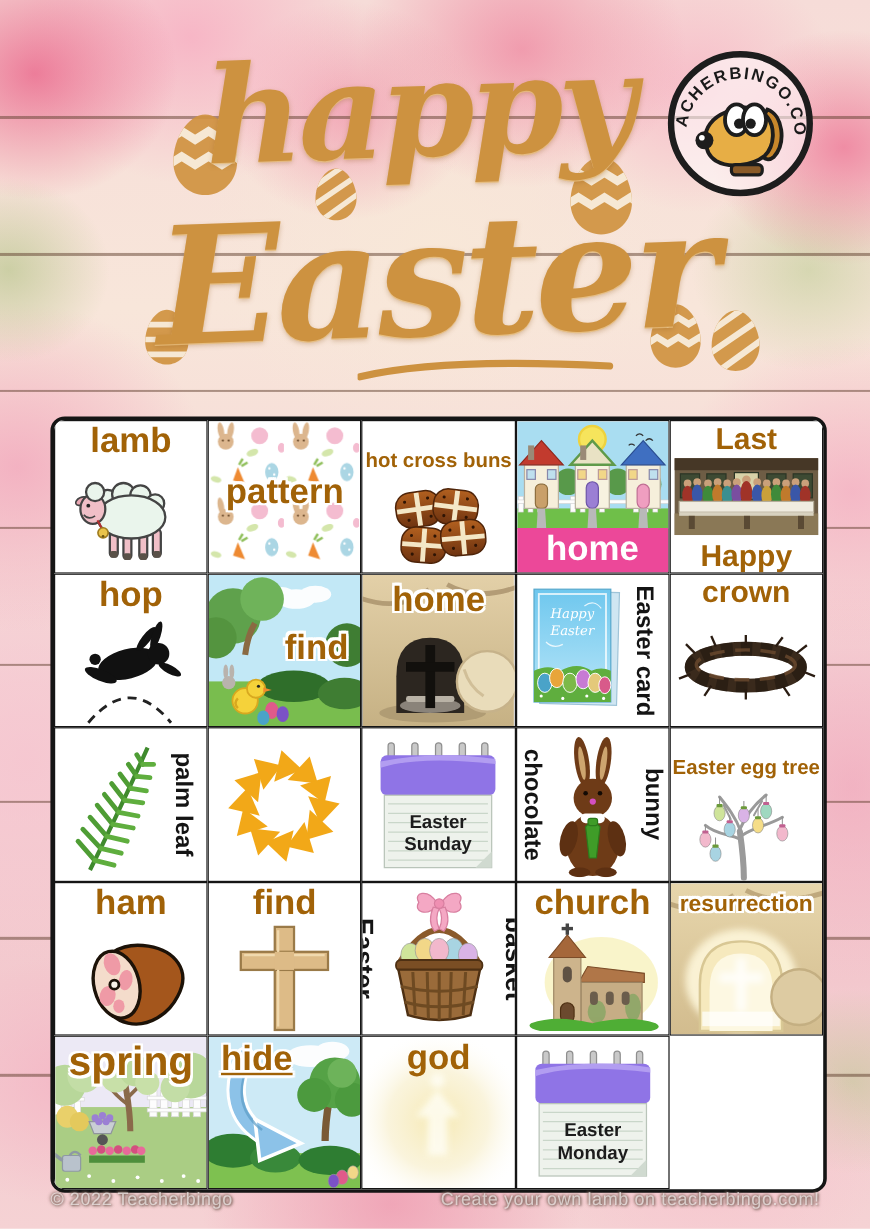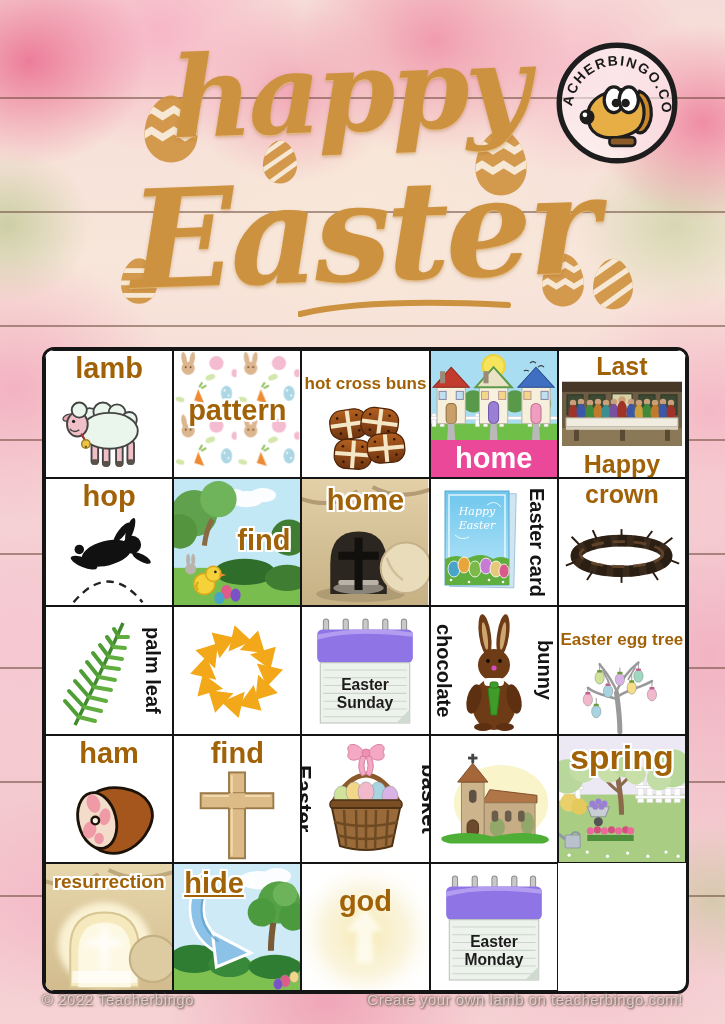--- a/index.html
+++ b/index.html
@@ -690,20 +690,21 @@
             <line x1="58" y1="72" x2="57" y2="111"></line>
             <line x1="70" y1="72" x2="68" y2="108"></line>
           <path d="M16,84 Q48,92 80,84"></path>
             <path d="M19,97 Q48,105 77,97"></path>
         </g>
       </svg>
       <div class="vw">basket</div>
     </div>
 
     <div class="cell">
+      <div class="w">church</div>
       <svg class="art" width="118" height="90" viewBox="0 0 125 96">
         <ellipse cx="70" cy="52" rx="50" ry="40" fill="#f7f0b8" opacity=".75"></ellipse>
         <polygon points="50,52 108,52 108,44 58,38" fill="#b07648" stroke="#7c4c28"></polygon>
         <rect x="52" y="52" width="54" height="36" fill="#c6ad85" stroke="#9a8462"></rect>
         <g fill="#7da45e" opacity=".7">
             <ellipse cx="66" cy="78" rx="8" ry="10"></ellipse>
             <ellipse cx="98" cy="74" rx="7" ry="12"></ellipse>
           </g>
         <rect x="28" y="30" width="24" height="58" fill="#cdb48c" stroke="#9a8462"></rect>
         <polygon points="24,30 40,10 56,30" fill="#a5673a" stroke="#7c4c28"></polygon>
@@ -711,85 +712,20 @@
           <rect x="35" y="3" width="10" height="3" fill="#444"></rect>
         <rect x="36" y="38" width="8" height="14" rx="4" fill="#5f5244"></rect>
         <g fill="#6b5d4c">
             <rect x="60" y="60" width="7" height="12" rx="3.5"></rect>
             <rect x="74" y="60" width="7" height="12" rx="3.5"></rect>
             <rect x="88" y="60" width="7" height="12" rx="3.5"></rect>
           </g>
         <rect x="34" y="70" width="12" height="18" rx="6" fill="#6b4a2e" stroke="#4e3013"></rect>
         <path d="M8,88 Q30,80 62,88 Q95,80 118,88 Q125,92 114,95 L16,95 Q3,92 8,88 Z" fill="#4fae35"></path>
       </svg>
-    </div>
-
-    <div class="cell">
-      <svg class="fillsvg" viewBox="0 0 125 125" preserveAspectRatio="xMidYMid slice">
-        <rect width="125" height="62" fill="#ece9f5"></rect>
-        <rect y="58" width="125" height="67" fill="#aacd84"></rect>
-        <g fill="#fdfdfd" stroke="#d8d8d8" stroke-width=".6">
-          <rect x="78" y="44" width="6" height="22"></rect>
-            <rect x="87" y="44" width="6" height="22"></rect>
-            <rect x="96" y="44" width="6" height="22"></rect>
-          <rect x="105" y="44" width="6" height="22"></rect>
-            <rect x="114" y="44" width="6" height="22"></rect>
-          <rect x="76" y="49" width="49" height="3"></rect>
-            <rect x="76" y="59" width="49" height="3"></rect>
-          <rect x="0" y="46" width="5" height="18"></rect>
-            <rect x="8" y="46" width="5" height="18"></rect>
-            <rect x="16" y="46" width="5" height="18"></rect>
-          <rect x="0" y="50" width="24" height="3"></rect>
-        </g>
-        <circle cx="8" cy="40" r="17" fill="#b8d79a"></circle>
-          <circle cx="24" cy="32" r="14" fill="#c3dda6"></circle>
-        <circle cx="112" cy="32" r="19" fill="#b8d79a"></circle>
-          <circle cx="99" cy="42" r="12" fill="#c3dda6"></circle>
-        <path d="M62,78 C62,62 60,52 58,40" stroke="#8a6a4a" stroke-width="5" fill="none"></path>
-        <path d="M60,56 C52,50 48,46 44,40 M60,50 C66,44 70,40 74,36" stroke="#8a6a4a" stroke-width="3" fill="none"></path>
-        <circle cx="50" cy="34" r="12" fill="#c8e0a8"></circle>
-          <circle cx="66" cy="28" r="13" fill="#bdd99c"></circle>
-          <circle cx="76" cy="38" r="10" fill="#c8e0a8"></circle>
-        <g>
-            <circle cx="10" cy="66" r="9" fill="#e9d06a"></circle>
-            <circle cx="20" cy="70" r="8" fill="#e4c95c"></circle>
-          </g>
-        <polygon points="28,70 50,70 46,80 32,80" fill="#c9ced4" stroke="#8f959c"></polygon>
-        <circle cx="39" cy="85" r="4.5" fill="#555"></circle>
-        <g fill="#9b7fd4">
-            <circle cx="33" cy="67" r="3"></circle>
-            <circle cx="39" cy="65" r="3"></circle>
-            <circle cx="45" cy="67" r="3"></circle>
-            <circle cx="36" cy="70" r="3"></circle>
-            <circle cx="42" cy="70" r="3"></circle>
-          </g>
-        <rect x="28" y="98" width="46" height="6" fill="#4e8f3c"></rect>
-        <g>
-            <circle cx="31" cy="94" r="3.5" fill="#e86a9a"></circle>
-            <circle cx="38" cy="93" r="3.5" fill="#d44f7f"></circle>
-            <circle cx="45" cy="94" r="3.5" fill="#e86a9a"></circle>
-            <circle cx="52" cy="93" r="3.5" fill="#d44f7f"></circle>
-            <circle cx="59" cy="94" r="3.5" fill="#e86a9a"></circle>
-            <circle cx="66" cy="93" r="3.5" fill="#d44f7f"></circle>
-            <circle cx="71" cy="94" r="3.5" fill="#e86a9a"></circle>
-          </g>
-        <rect x="6" y="98" width="15" height="13" rx="2" fill="#b9c2cc" stroke="#8f99a3"></rect>
-        <path d="M6,102 L-2,96" stroke="#8f99a3" stroke-width="3"></path>
-        <path d="M12,98 q4,-6 9,0" stroke="#8f99a3" stroke-width="2" fill="none"></path>
-        <g fill="#fff">
-            <circle cx="10" cy="118" r="1.6"></circle>
-            <circle cx="28" cy="115" r="1.6"></circle>
-            <circle cx="48" cy="119" r="1.6"></circle>
-            <circle cx="68" cy="116" r="1.6"></circle>
-            <circle cx="88" cy="119" r="1.6"></circle>
-            <circle cx="106" cy="115" r="1.6"></circle>
-            <circle cx="118" cy="119" r="1.6"></circle>
-          </g>
-      </svg>
-      <div class="w halo overword" style="left:0;right:0;top:2px;font-size:34px;">spring</div>
     </div>
 
     <div class="cell">
       <svg class="fillsvg" viewBox="0 0 125 125" preserveAspectRatio="xMidYMid slice">
         <defs>
           <linearGradient id="g-res" x1="0" y1="0" x2="0" y2="1">
             <stop offset="0%" stop-color="#e7d6ac"></stop>
               <stop offset="100%" stop-color="#d2bc8e"></stop>
           </linearGradient>
           <filter id="f-blur">
@@ -806,20 +742,85 @@
             <rect x="40" y="74" width="36" height="8"></rect>
         </g>
         <rect x="26" y="106" width="64" height="12" fill="#fff" opacity=".7"></rect>
         <circle cx="106" cy="94" r="23" fill="#ddcba2" stroke="#c4af82" stroke-width="2"></circle>
       </svg>
       <div class="w w-xs halo overword" style="left:0;right:0;top:6px;">resurrection</div>
     </div>
 
     <div class="cell">
       <svg class="fillsvg" viewBox="0 0 125 125" preserveAspectRatio="xMidYMid slice">
+        <rect width="125" height="62" fill="#ece9f5"></rect>
+        <rect y="58" width="125" height="67" fill="#aacd84"></rect>
+        <g fill="#fdfdfd" stroke="#d8d8d8" stroke-width=".6">
+          <rect x="78" y="44" width="6" height="22"></rect>
+            <rect x="87" y="44" width="6" height="22"></rect>
+            <rect x="96" y="44" width="6" height="22"></rect>
+          <rect x="105" y="44" width="6" height="22"></rect>
+            <rect x="114" y="44" width="6" height="22"></rect>
+          <rect x="76" y="49" width="49" height="3"></rect>
+            <rect x="76" y="59" width="49" height="3"></rect>
+          <rect x="0" y="46" width="5" height="18"></rect>
+            <rect x="8" y="46" width="5" height="18"></rect>
+            <rect x="16" y="46" width="5" height="18"></rect>
+          <rect x="0" y="50" width="24" height="3"></rect>
+        </g>
+        <circle cx="8" cy="40" r="17" fill="#b8d79a"></circle>
+          <circle cx="24" cy="32" r="14" fill="#c3dda6"></circle>
+        <circle cx="112" cy="32" r="19" fill="#b8d79a"></circle>
+          <circle cx="99" cy="42" r="12" fill="#c3dda6"></circle>
+        <path d="M62,78 C62,62 60,52 58,40" stroke="#8a6a4a" stroke-width="5" fill="none"></path>
+        <path d="M60,56 C52,50 48,46 44,40 M60,50 C66,44 70,40 74,36" stroke="#8a6a4a" stroke-width="3" fill="none"></path>
+        <circle cx="50" cy="34" r="12" fill="#c8e0a8"></circle>
+          <circle cx="66" cy="28" r="13" fill="#bdd99c"></circle>
+          <circle cx="76" cy="38" r="10" fill="#c8e0a8"></circle>
+        <g>
+            <circle cx="10" cy="66" r="9" fill="#e9d06a"></circle>
+            <circle cx="20" cy="70" r="8" fill="#e4c95c"></circle>
+          </g>
+        <polygon points="28,70 50,70 46,80 32,80" fill="#c9ced4" stroke="#8f959c"></polygon>
+        <circle cx="39" cy="85" r="4.5" fill="#555"></circle>
+        <g fill="#9b7fd4">
+            <circle cx="33" cy="67" r="3"></circle>
+            <circle cx="39" cy="65" r="3"></circle>
+            <circle cx="45" cy="67" r="3"></circle>
+            <circle cx="36" cy="70" r="3"></circle>
+            <circle cx="42" cy="70" r="3"></circle>
+          </g>
+        <rect x="28" y="98" width="46" height="6" fill="#4e8f3c"></rect>
+        <g>
+            <circle cx="31" cy="94" r="3.5" fill="#e86a9a"></circle>
+            <circle cx="38" cy="93" r="3.5" fill="#d44f7f"></circle>
+            <circle cx="45" cy="94" r="3.5" fill="#e86a9a"></circle>
+            <circle cx="52" cy="93" r="3.5" fill="#d44f7f"></circle>
+            <circle cx="59" cy="94" r="3.5" fill="#e86a9a"></circle>
+            <circle cx="66" cy="93" r="3.5" fill="#d44f7f"></circle>
+            <circle cx="71" cy="94" r="3.5" fill="#e86a9a"></circle>
+          </g>
+        <rect x="6" y="98" width="15" height="13" rx="2" fill="#b9c2cc" stroke="#8f99a3"></rect>
+        <path d="M6,102 L-2,96" stroke="#8f99a3" stroke-width="3"></path>
+        <path d="M12,98 q4,-6 9,0" stroke="#8f99a3" stroke-width="2" fill="none"></path>
+        <g fill="#fff">
+            <circle cx="10" cy="118" r="1.6"></circle>
+            <circle cx="28" cy="115" r="1.6"></circle>
+            <circle cx="48" cy="119" r="1.6"></circle>
+            <circle cx="68" cy="116" r="1.6"></circle>
+            <circle cx="88" cy="119" r="1.6"></circle>
+            <circle cx="106" cy="115" r="1.6"></circle>
+            <circle cx="118" cy="119" r="1.6"></circle>
+          </g>
+      </svg>
+      <div class="w halo overword" style="left:0;right:0;top:2px;font-size:34px;">spring</div>
+    </div>
+
+    <div class="cell">
+      <svg class="fillsvg" viewBox="0 0 125 125" preserveAspectRatio="xMidYMid slice">
         <rect width="125" height="125" fill="#cdeaf6"></rect>
         <g fill="#fff" opacity=".95">
             <ellipse cx="84" cy="16" rx="20" ry="9"></ellipse>
             <ellipse cx="102" cy="12" rx="14" ry="8"></ellipse>
           </g>
         <path d="M96,86 C96,70 98,60 100,48" stroke="#7a5a36" stroke-width="6" fill="none"></path>
         <circle cx="104" cy="38" r="21" fill="#55a246"></circle>
           <circle cx="87" cy="48" r="14" fill="#4c9a3e"></circle>
           <circle cx="118" cy="52" r="14" fill="#4c9a3e"></circle>
         <circle cx="110" cy="30" r="12" fill="#6db35a"></circle>
@@ -851,21 +852,21 @@
           <filter id="f-god">
               <feGaussianBlur stdDeviation="2.5"></feGaussianBlur>
             </filter>
         </defs>
         <rect width="125" height="125" fill="url(#g-god)"></rect>
         <g fill="#fffef6" opacity=".8" filter="url(#f-god)">
           <circle cx="62" cy="36" r="6"></circle>
           <polygon points="62,44 80,66 70,66 70,98 54,98 54,66 44,66"></polygon>
         </g>
       </svg>
-      <div class="w overword" style="left:0;right:0;top:20px;">god</div>
+      <div class="w overword" style="left:0;right:0;top:1px;">god</div>
     </div>
 
     <div class="cell">
       <svg class="art" width="104" height="114" viewBox="0 0 100 108" style="margin-top:6px;">
         <g fill="#c9c9c9" stroke="#8f8f8f">
           <rect x="10" y="2" width="5" height="20" rx="2.5"></rect>
             <rect x="29" y="2" width="5" height="20" rx="2.5"></rect>
           <rect x="48" y="2" width="5" height="20" rx="2.5"></rect>
             <rect x="67" y="2" width="5" height="20" rx="2.5"></rect>
           <rect x="85" y="2" width="5" height="20" rx="2.5"></rect>

